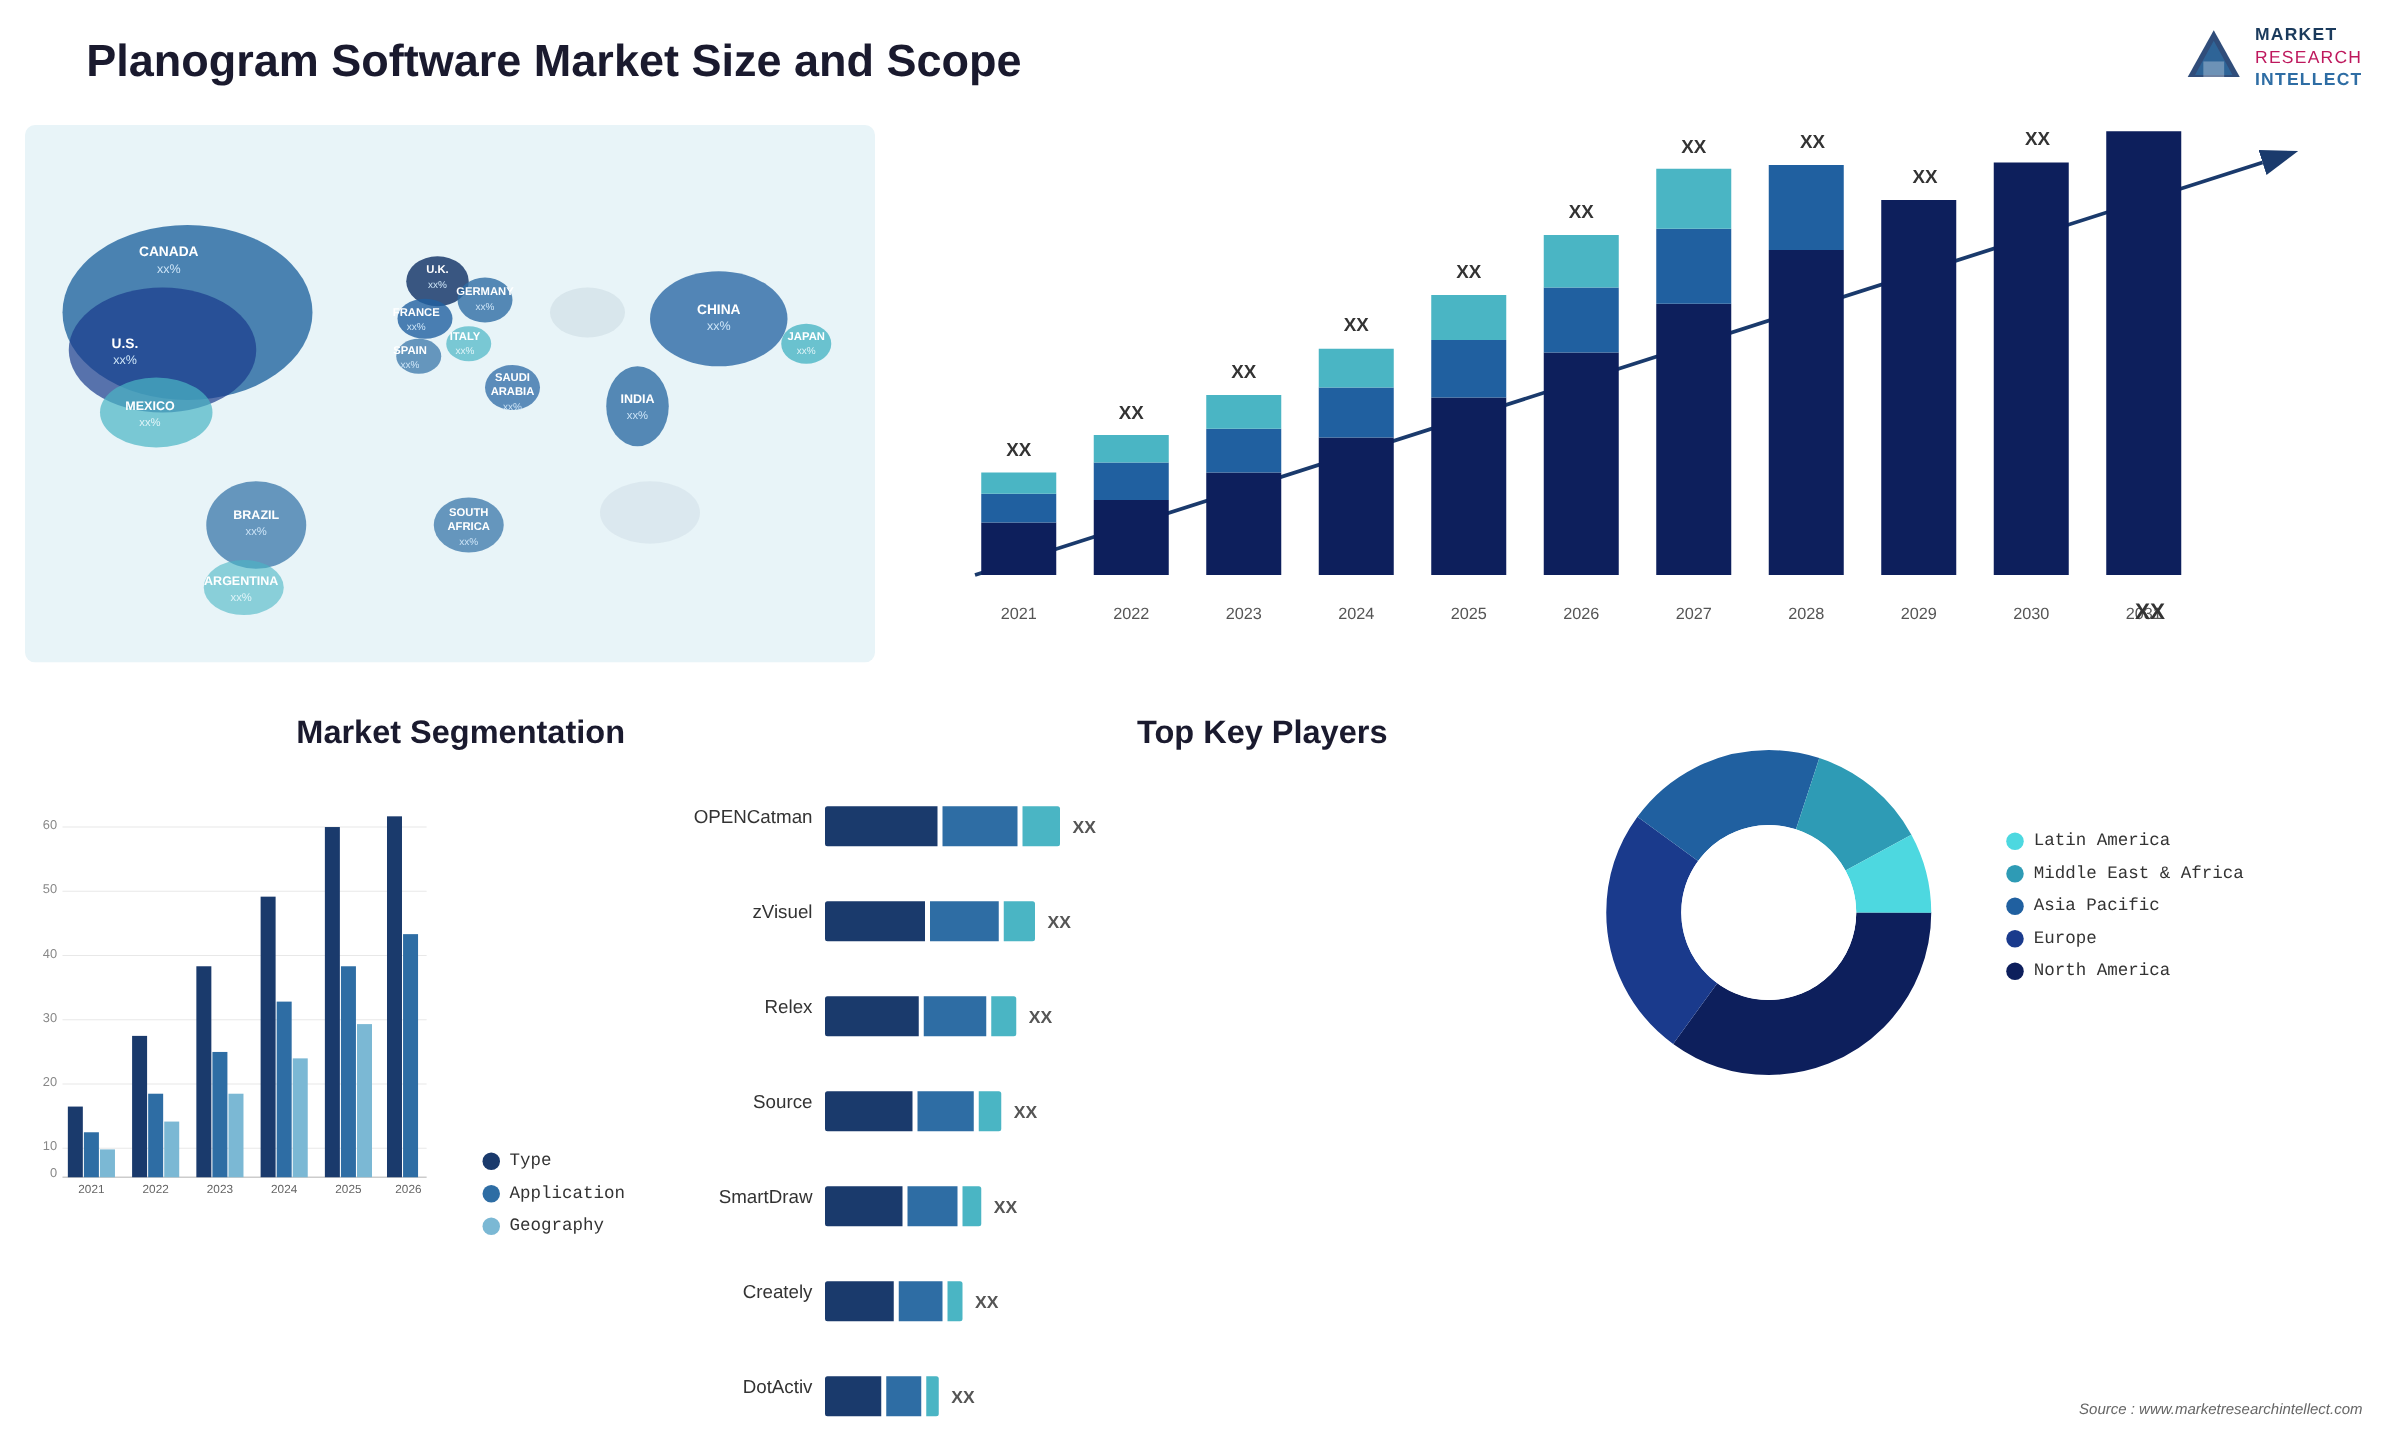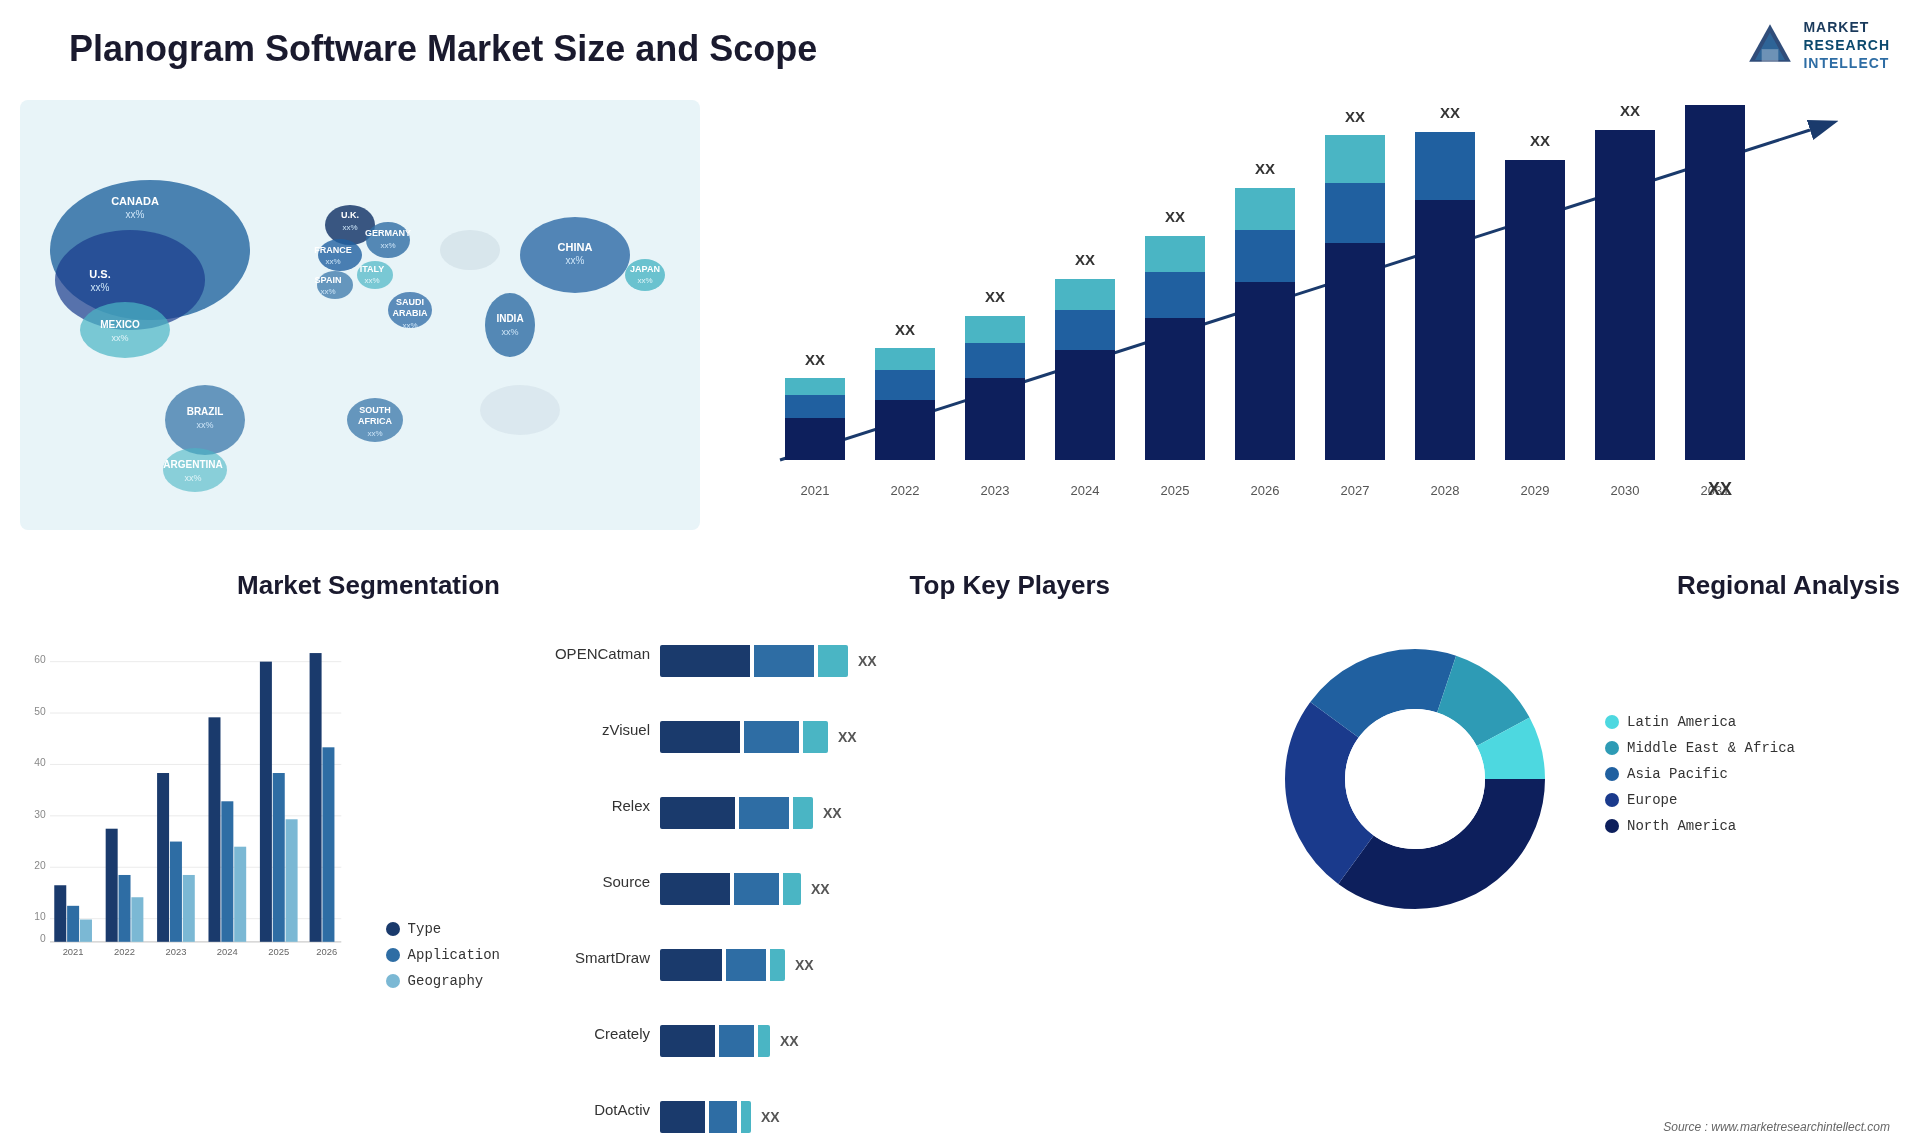--- a/index.html
+++ b/index.html
@@ -187,21 +187,21 @@
 <h1 class="page-title">Planogram Software Market Size and Scope</h1>
 
 <div class="logo-area">
   <svg class="logo-icon" viewBox="0 0 60 60">
     <polygon points="30,5 55,50 5,50" fill="#1a3a6c" opacity="0.9"></polygon>
     <polygon points="30,15 48,48 12,48" fill="#2e6da4" opacity="0.7"></polygon>
     <rect x="20" y="35" width="20" height="15" fill="#fff" opacity="0.3"></rect>
   </svg>
   <div class="logo-text">
     <div style="font-size:14px;font-weight:900;letter-spacing:1px;color:#1a3a5c;">MARKET</div>
-    <div style="font-size:14px;font-weight:700;letter-spacing:1px;color:#0c4a6e;">RESEARCH</div>
+    <div style="font-size:14px;font-weight:400;letter-spacing:1px;color:#be185d;">RESEARCH</div>
     <div style="font-size:14px;font-weight:900;letter-spacing:1px;color:#2e6da4;">INTELLECT</div>
   </div>
 </div>
 
 <div class="map-section">
   <svg viewBox="0 0 680 430" width="680" height="430">
 
     <rect width="680" height="430" fill="#e8f4f8" rx="8"></rect>
 
     <ellipse cx="130" cy="150" rx="100" ry="70" fill="#2e6da4" opacity="0.85"></ellipse>
@@ -489,21 +489,20 @@
         <div class="player-bar-seg1" style="width:45px;"></div>
         <div class="player-bar-seg2" style="width:28px;"></div>
         <div class="player-bar-seg3" style="width:10px;"></div>
         <span class="player-label">XX</span>
       </div>
     </div>
   </div>
 </div>
 
 <div class="regional-section">
-  <div class="section-title">Regional Analysis</div>
 
   <div class="donut-wrap">
 
     <svg viewBox="0 0 320 320" width="320" height="320">
 
       <circle cx="160" cy="160" r="100" fill="none" stroke="#0d1f5c" stroke-width="60" stroke-dasharray="219.9 408.4" stroke-dashoffset="0"></circle>
 
       <circle cx="160" cy="160" r="100" fill="none" stroke="#1a3a8c" stroke-width="60" stroke-dasharray="157.1 471.2" stroke-dashoffset="-219.9"></circle>
 
       <circle cx="160" cy="160" r="100" fill="none" stroke="#2060a0" stroke-width="60" stroke-dasharray="125.7 502.6" stroke-dashoffset="-377"></circle>

